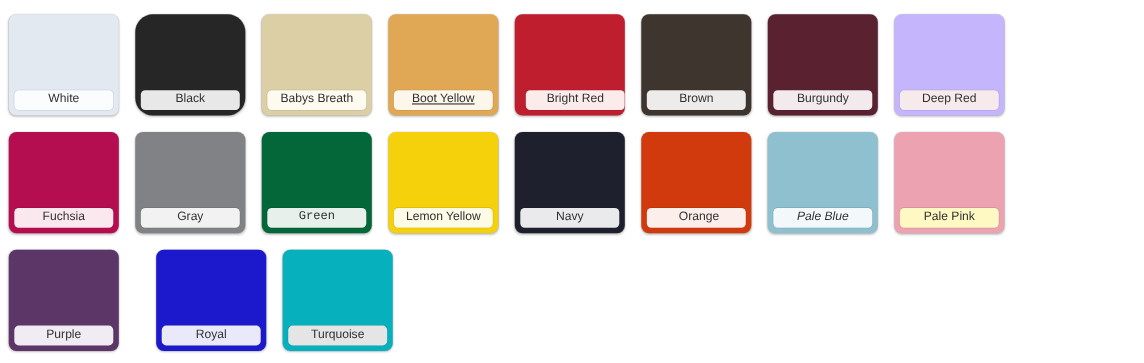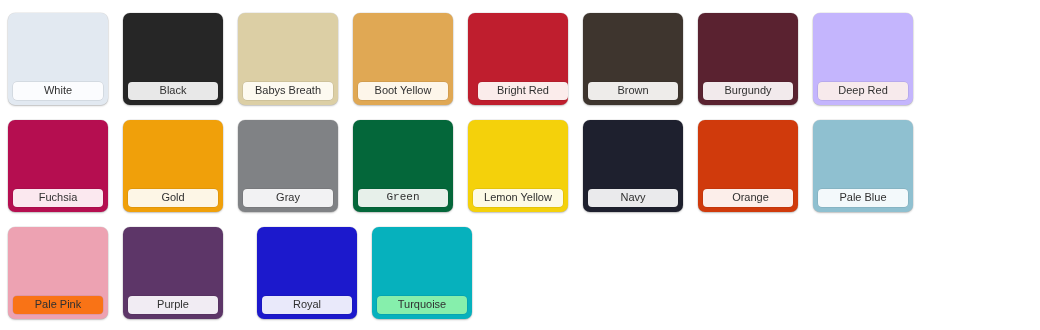--- a/index.html
+++ b/index.html
@@ -55,70 +55,67 @@
     box-shadow: 0 0 0 0.5px rgba(0,0,0,0.13);
   }
 </style>
 </head>
 <body>
 
 <div id="swatch-grid" style="background: rgb(255, 255, 255);">
     <div class="swatch" style="background: rgb(226, 233, 241);">
       <div class="swatch-label" style="background: rgb(251, 252, 254); color: rgb(48, 48, 48);">White</div>
     </div>
-    <div class="swatch" style="background: rgb(38, 38, 38);">
+    <div class="swatch" style="background: rgb(38, 38, 38); border-radius: 16px;">
       <div class="swatch-label" style="background: rgb(232, 232, 232); color: rgb(48, 48, 48);">Black</div>
     </div>
     <div class="swatch" style="background: rgb(220, 207, 165);">
       <div class="swatch-label" style="background: rgb(253, 250, 240); color: rgb(48, 48, 48);">Babys Breath</div>
     </div>
     <div class="swatch" style="background: rgb(224, 168, 84);">
-      <div class="swatch-label" style="background: rgb(253, 246, 234); color: rgb(48, 48, 48);">Boot Yellow</div>
+      <div class="swatch-label" style="background: rgb(253, 246, 234); color: rgb(48, 48, 48); text-decoration: underline;">Boot Yellow</div>
     </div>
     <div class="swatch" style="background: rgb(191, 30, 46); padding-left: 36px;">
       <div class="swatch-label" style="background: rgb(251, 236, 235); color: rgb(48, 48, 48);">Bright Red</div>
     </div>
     <div class="swatch" style="background: rgb(62, 53, 46);">
       <div class="swatch-label" style="background: rgb(238, 236, 234); color: rgb(48, 48, 48);">Brown</div>
     </div>
     <div class="swatch" style="background: rgb(90, 34, 48);">
       <div class="swatch-label" style="background: rgb(242, 234, 236); color: rgb(48, 48, 48);">Burgundy</div>
     </div>
     <div class="swatch" style="background: #c4b5fd;">
       <div class="swatch-label" style="background: rgb(247, 234, 236); color: rgb(48, 48, 48);">Deep Red</div>
     </div>
     <div class="swatch" style="background: rgb(181, 14, 80);">
       <div class="swatch-label" style="background: rgb(251, 232, 239); color: rgb(48, 48, 48);">Fuchsia</div>
     </div>
-    <div class="swatch" style="background: rgb(240, 160, 10);">
-      <div class="swatch-label" style="background: rgb(253, 246, 230); color: rgb(48, 48, 48);">Gold</div>
-    </div>
     <div class="swatch" style="background: rgb(128, 130, 133);">
       <div class="swatch-label" style="background: rgb(242, 242, 243); color: rgb(48, 48, 48);">Gray</div>
     </div>
     <div class="swatch" style="background: rgb(4, 103, 58); font-family: Liberation Mono, monospace;">
       <div class="swatch-label" style="background: rgb(231, 240, 234); color: rgb(48, 48, 48);">Green</div>
     </div>
     <div class="swatch" style="background: rgb(244, 209, 11);">
       <div class="swatch-label" style="background: rgb(253, 250, 230); color: rgb(48, 48, 48);">Lemon Yellow</div>
     </div>
     <div class="swatch" style="background: rgb(30, 32, 46);">
       <div class="swatch-label" style="background: rgb(234, 234, 236); color: rgb(48, 48, 48);">Navy</div>
     </div>
     <div class="swatch" style="background: rgb(208, 58, 12);">
       <div class="swatch-label" style="background: rgb(252, 238, 234); color: rgb(48, 48, 48); padding-left: 11px;">Orange</div>
     </div>
-    <div class="swatch" style="background: rgb(143, 192, 208);">
+    <div class="swatch" style="background: rgb(143, 192, 208); font-style: italic;">
       <div class="swatch-label" style="background: rgb(243, 249, 251); color: rgb(48, 48, 48);">Pale Blue</div>
     </div>
     <div class="swatch" style="background: rgb(237, 162, 178);">
-      <div class="swatch-label" style="background: #f97316; color: rgb(48, 48, 48);">Pale Pink</div>
+      <div class="swatch-label" style="background: #fef9c3; color: rgb(48, 48, 48);">Pale Pink</div>
     </div>
     <div class="swatch" style="background: rgb(93, 54, 104);">
       <div class="swatch-label" style="background: rgb(241, 236, 243); color: rgb(48, 48, 48);">Purple</div>
     </div>
     <div class="swatch" style="background: rgb(28, 25, 204); margin-left: 19px;">
       <div class="swatch-label" style="background: rgb(233, 233, 250); color: rgb(48, 48, 48);">Royal</div>
     </div>
     <div class="swatch" style="background: rgb(6, 177, 189);">
-      <div class="swatch-label" style="background: #86efac; color: rgb(48, 48, 48);">Turquoise</div>
+      <div class="swatch-label" style="background: #e5e5e5; color: rgb(48, 48, 48);">Turquoise</div>
     </div>
   </div>
 
 </body></html>

